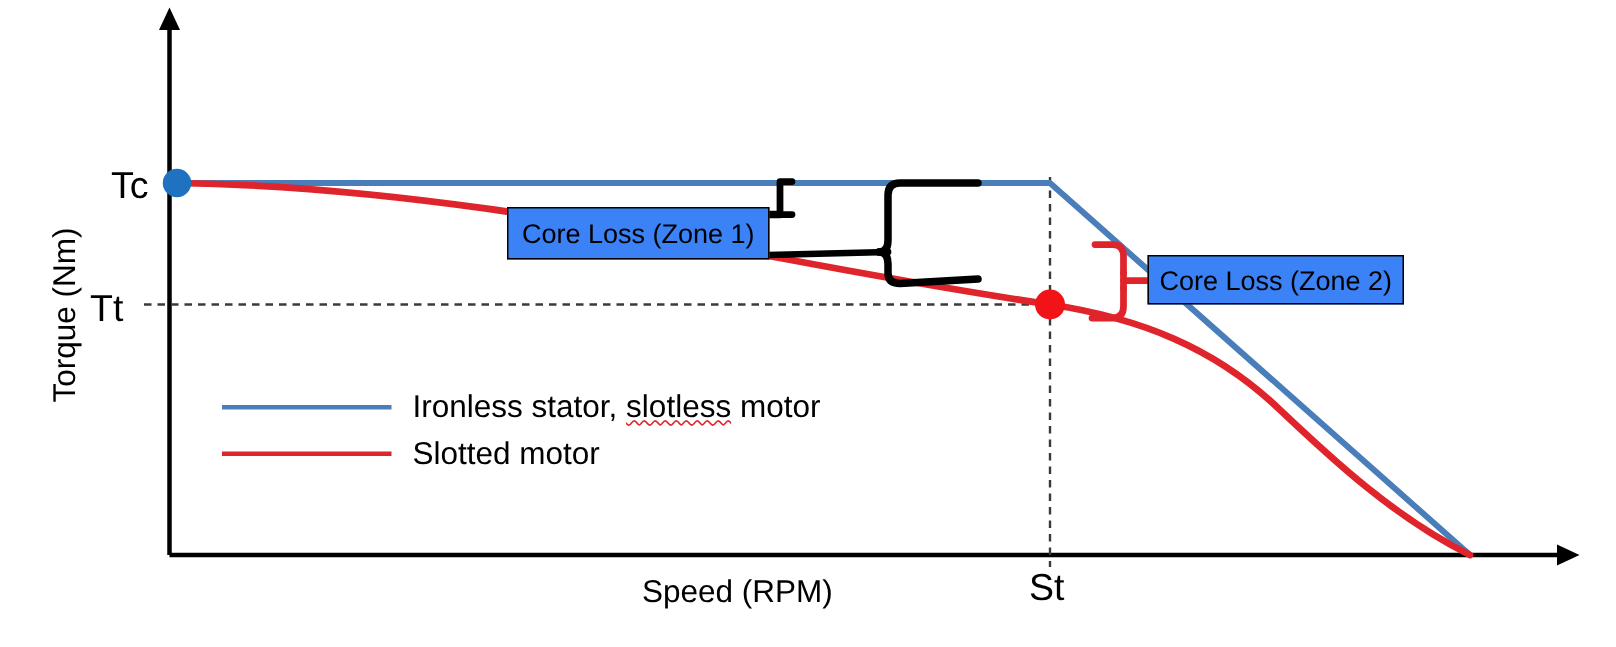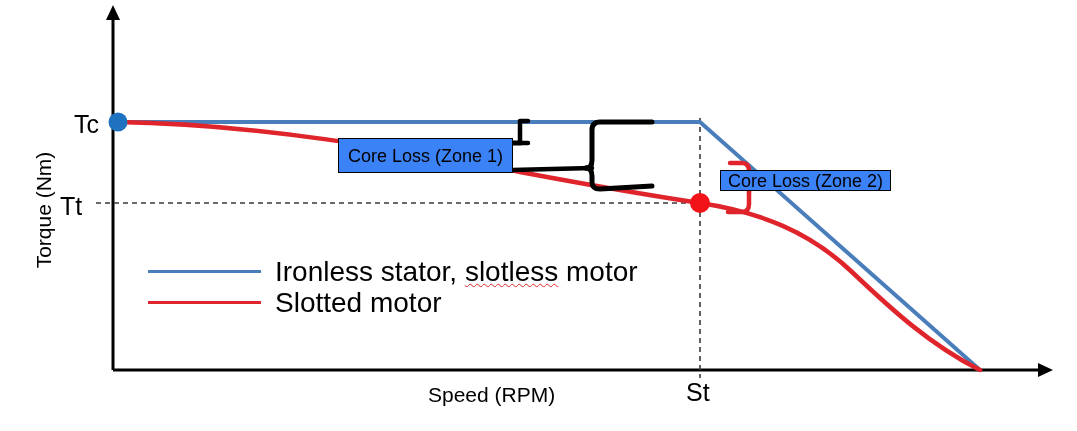--- a/index.html
+++ b/index.html
@@ -65,24 +65,24 @@
     white-space: nowrap;
     padding: 0 9px;
   }
   #callout-zone1 {
     left: 338px;
     top: 138px;
     width: 175px;
     height: 35px;
   }
   #callout-zone2 {
-    left: 720px;
+    left: 765px;
     top: 170px;
     width: 171px;
-    height: 21px;
+    height: 33px;
   }
   #legend {
     position: absolute;
     left: 148px;
     top: 256px;
   }
   .legend-row {
     display: flex;
     align-items: center;
     height: 31px;
@@ -90,21 +90,21 @@
   .legend-swatch {
     width: 113px;
     height: 0;
     border-top-width: 3px;
     border-top-style: solid;
     margin-right: 14px;
   }
   .legend-swatch.blue { border-top-color: #4A7EBB; }
   .legend-swatch.red { border-top-color: #E0242B; }
   .legend-label {
-    font-size: 28px;
+    font-size: 21px;
     color: #000000;
     white-space: nowrap;
   }
   .spell-error {
     text-decoration: underline;
     text-decoration-style: wavy;
     text-decoration-color: #E0242B;
     text-decoration-thickness: 1px;
     text-underline-offset: 2px;
   }

